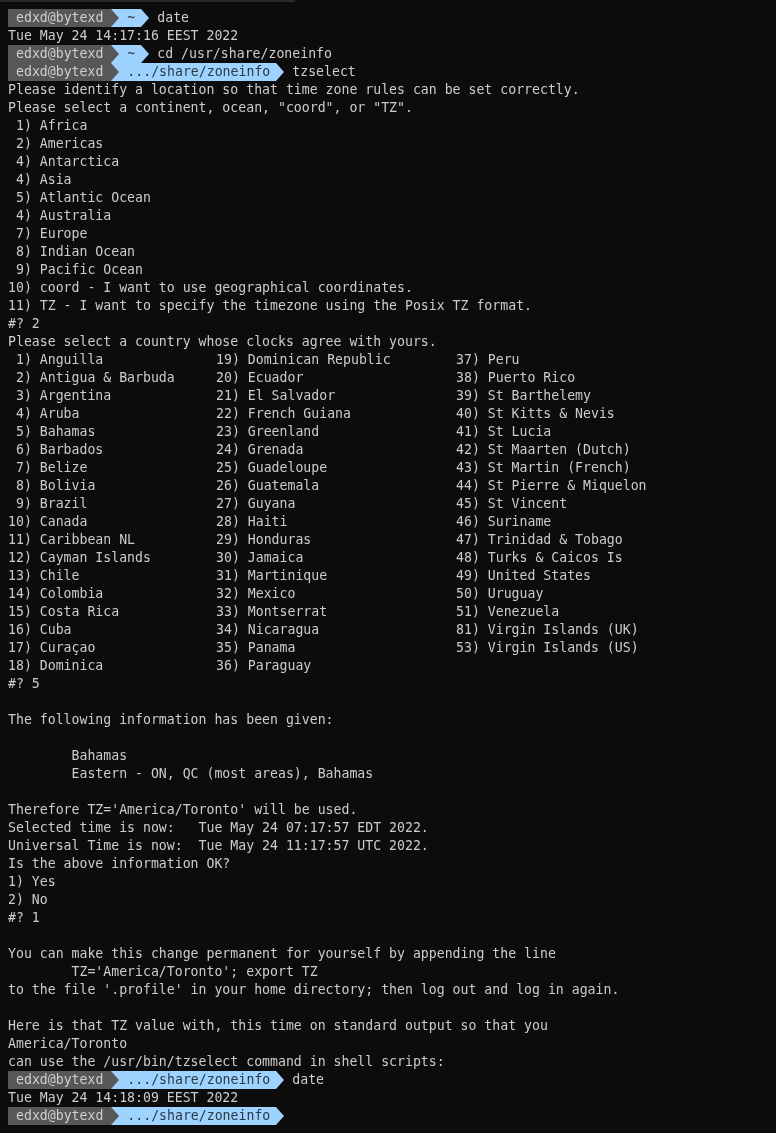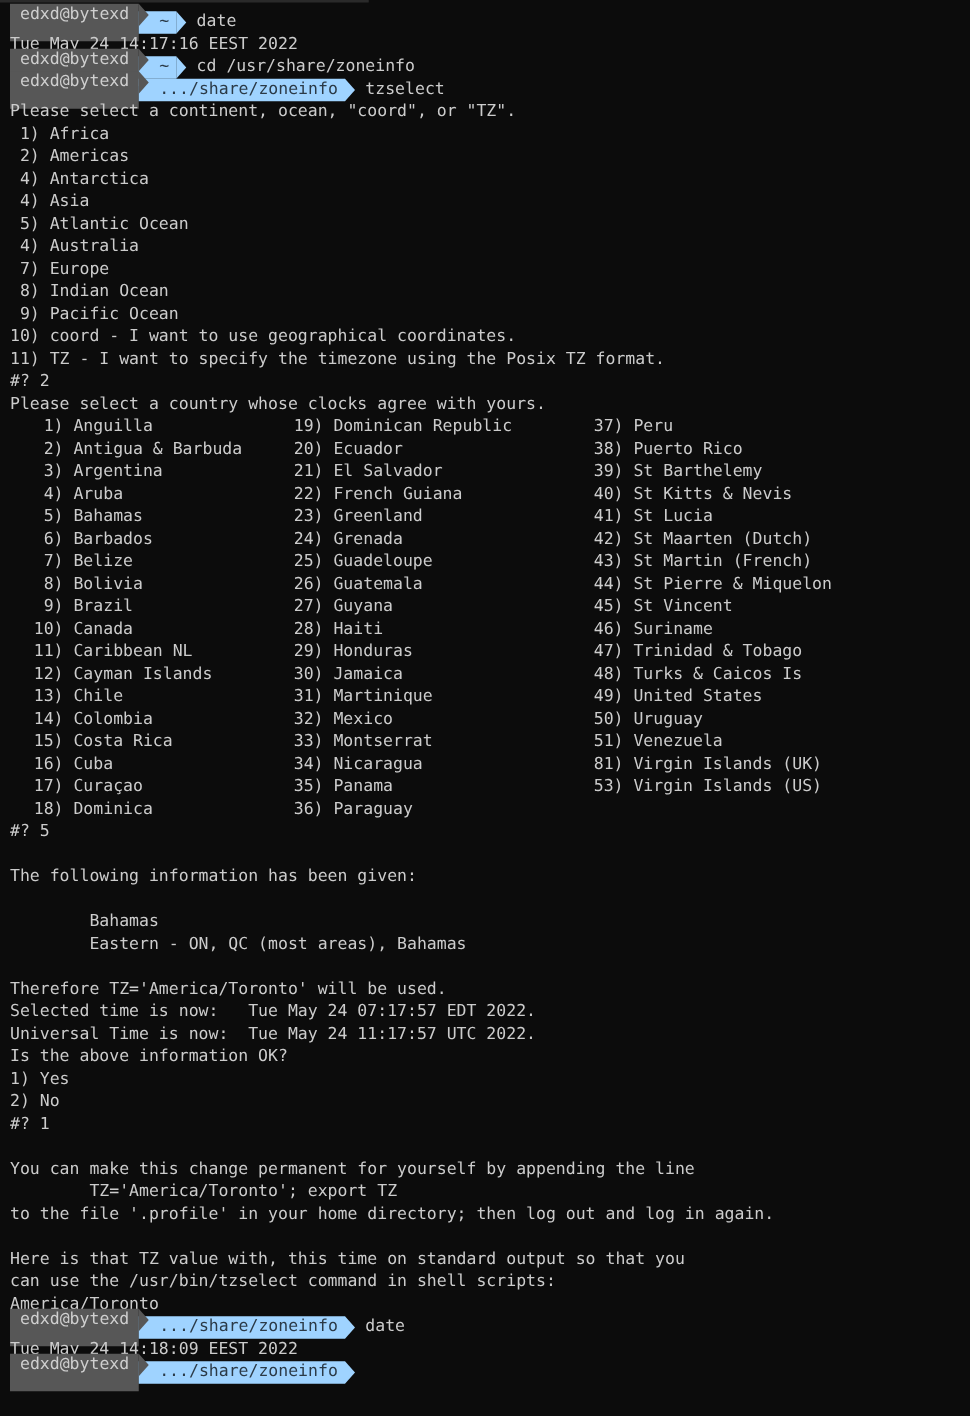--- a/index.html
+++ b/index.html
@@ -3,27 +3,27 @@
 <meta charset="utf-8">
 <style>
   html, body { margin:0; padding:0; background:#0c0c0c; }
   body { width:776px; height:1133px; overflow:hidden; position:relative; }
   .topline { position:absolute; left:0; top:0; width:295px; height:2px; background:#2a2a2a; }
   .term { position:absolute; left:8px; top:9px; right:0;
     font-family:"DejaVu Sans Mono","Liberation Mono",monospace;
     font-size:13.2px; color:#cccccc; }
   .row { height:18px; line-height:18px; white-space:pre; position:relative; }
   .prompt { display:flex; align-items:center; height:18px; }
-  .seg-user { background:#575757; color:#cfcfcf; height:30px; line-height:18px; padding:0 8px 0 8px; position:relative; }
+  .seg-user { background:#575757; color:#cfcfcf; height:18px; line-height:18px; padding:0 8px 0 8px; position:relative; }
   .seg-user::after { content:""; position:absolute; right:-8px; top:0; border-left:8px solid #575757; border-top:9px solid transparent; border-bottom:9px solid transparent; z-index:2; }
   .seg-dir { background:#9fd3ff; color:#2b3a47; height:18px; line-height:18px; padding:0 6px 0 16px; position:relative; }
   .seg-dir::after { content:""; position:absolute; right:-8px; top:0; border-left:8px solid #9fd3ff; border-top:9px solid transparent; border-bottom:9px solid transparent; }
   .cmd { margin-left:16px; color:#cccccc; }
   .cols { display:flex; }
-  .c1 { width:208px; white-space:pre;margin-left:19px; }
+  .c1 { width:208px; white-space:pre; }
   .c2 { width:208px; white-space:pre; }
   .c3 { white-space:pre;margin-left:32px; }
 </style>
 </head>
 <body>
 
 <div class="topline"></div>
 
 <div class="term">
 
@@ -39,20 +39,21 @@
     <span class="seg-dir">~</span>
     <span class="cmd">cd /usr/share/zoneinfo</span>
   </div>
 
   <div class="row prompt">
     <span class="seg-user">edxd@bytexd</span>
     <span class="seg-dir">.../share/zoneinfo</span>
     <span class="cmd">tzselect</span>
   </div>
 
+  <div class="row">Please identify a location so that time zone rules can be set correctly.</div>
   <div class="row">Please select a continent, ocean, "coord", or "TZ".</div>
 
   <div class="row"> 1) Africa</div>
   <div class="row"> 2) Americas</div>
   <div class="row"> 4) Antarctica</div>
   <div class="row"> 4) Asia</div>
   <div class="row"> 5) Atlantic Ocean</div>
   <div class="row"> 4) Australia</div>
   <div class="row"> 7) Europe</div>
   <div class="row"> 8) Indian Ocean</div>
@@ -97,22 +98,22 @@
   <div class="row">Is the above information OK?</div>
   <div class="row">1) Yes</div>
   <div class="row">2) No</div>
   <div class="row">#? 1</div>
   <div class="row"></div>
   <div class="row">You can make this change permanent for yourself by appending the line</div>
   <div class="row">        TZ='America/Toronto'; export TZ</div>
   <div class="row">to the file '.profile' in your home directory; then log out and log in again.</div>
   <div class="row"></div>
   <div class="row">Here is that TZ value with, this time on standard output so that you</div>
+  <div class="row">America/Toronto</div>
   <div class="row">can use the /usr/bin/tzselect command in shell scripts:</div>
-  <div class="row">America/Toronto</div>
 
   <div class="row prompt">
     <span class="seg-user">edxd@bytexd</span>
     <span class="seg-dir">.../share/zoneinfo</span>
     <span class="cmd">date</span>
   </div>
   <div class="row">Tue May 24 14:18:09 EEST 2022</div>
 
   <div class="row prompt">
     <span class="seg-user">edxd@bytexd</span>

